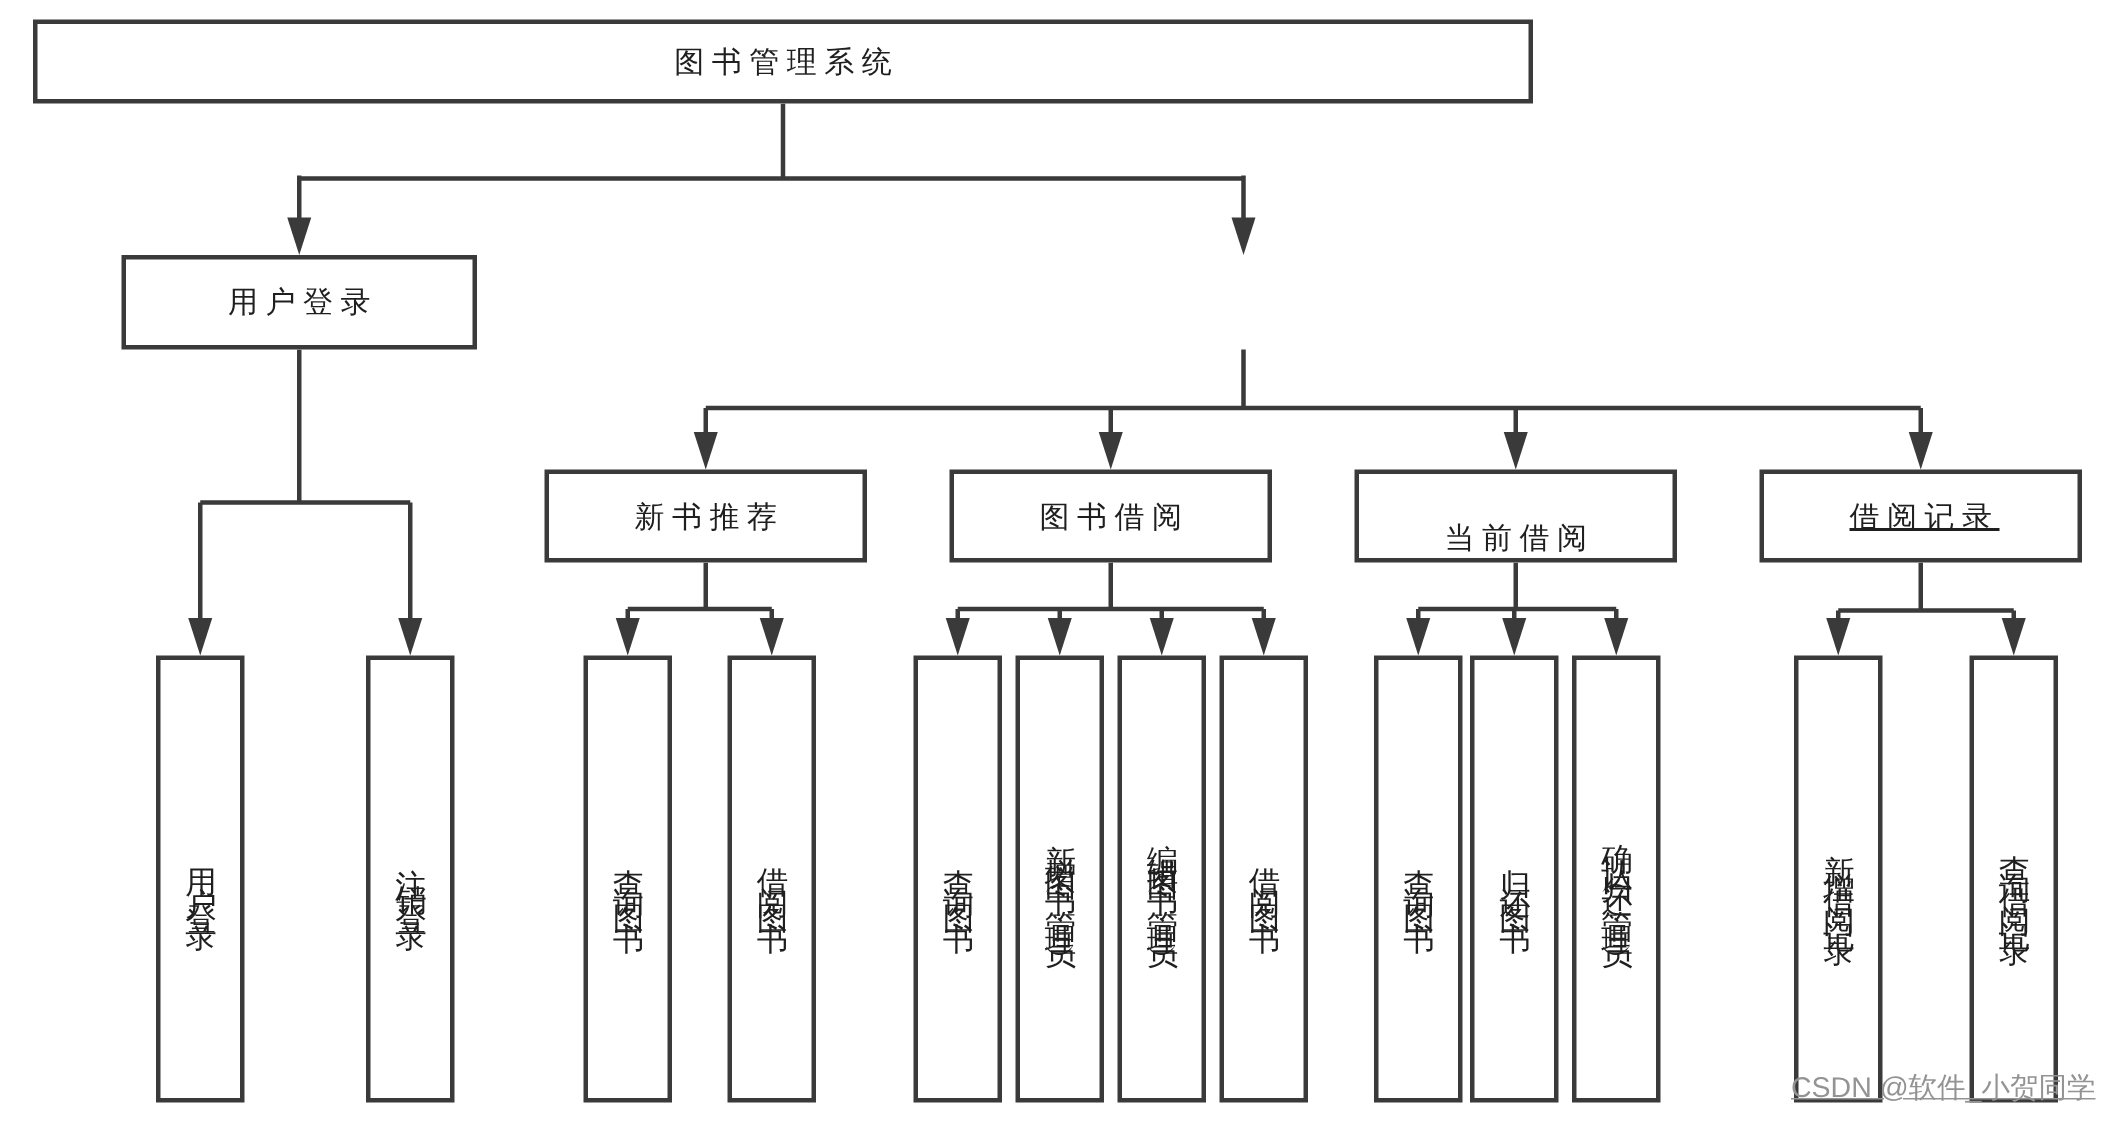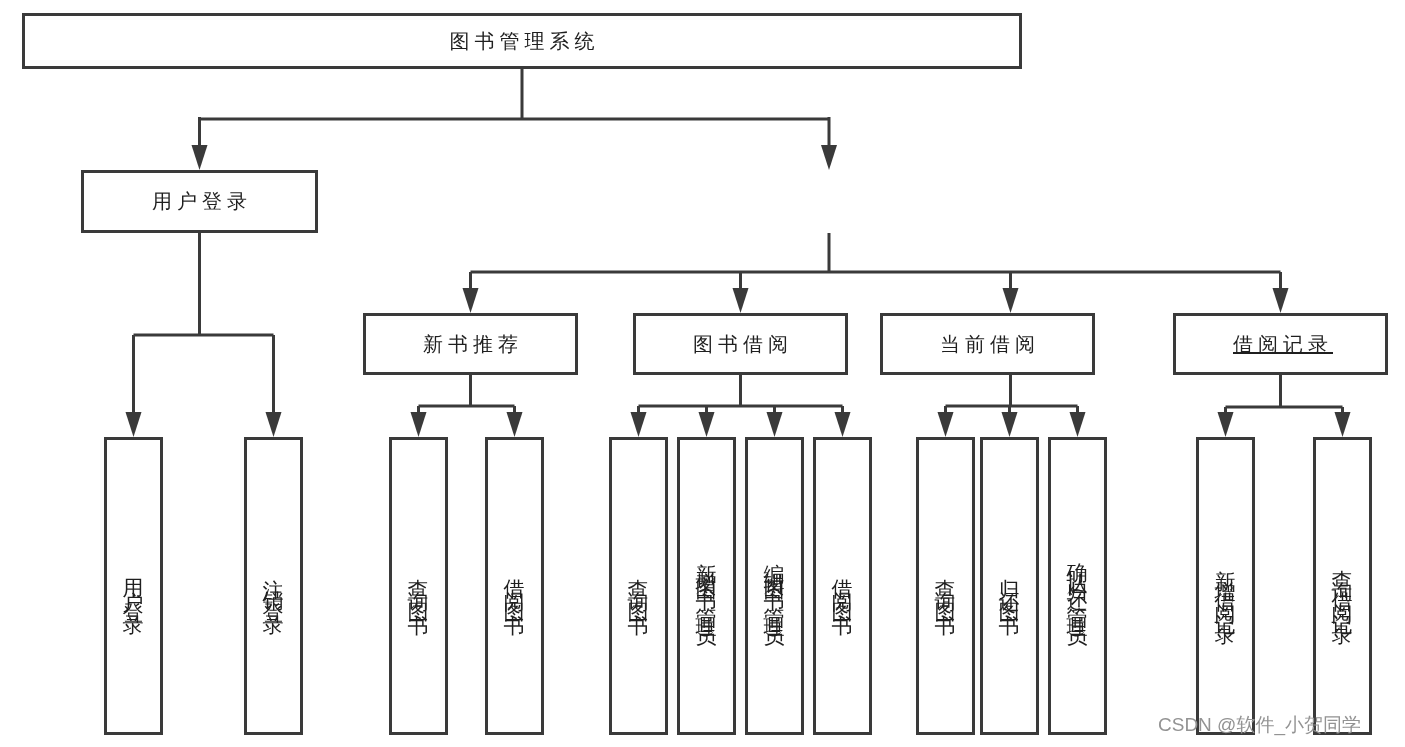--- a/index.html
+++ b/index.html
@@ -31,25 +31,26 @@
     text-orientation: mixed;
     font-size: 21px;
     line-height: 1;
     color: var(--text, #1f1f1f);
   }
   .gap4 span { letter-spacing: 12px; }
   .gap6 span { letter-spacing: 11px; }
   .gap9 span { letter-spacing: 9px; }
   .watermark {
     position: absolute;
-    left: 1158px; top: 712px;
+    left: 1194px; top: 712px;
     font-size: 19px;
     color: var(--watermark, #939393);
     white-space: nowrap;
     z-index: 5;
+    text-decoration: underline;
   }
 </style>
 </head>
 <body>
 
 <div class="canvas">
 
   <svg class="wires" viewBox="0 0 1405 747">
     <g>
       <path class="edge" d="M522 69 V119 M199.5 119 H829 M199.5 117 V150 M829 117 V150"></path>
@@ -100,21 +101,21 @@
   <div class="box lv2" style="left:81px; width:237px;">
     <span class="hlabel">用户登录</span>
   </div>
 
   <div class="box lv3" style="left:363px;">
     <span class="hlabel">新书推荐</span>
   </div>
   <div class="box lv3" style="left:633px;">
     <span class="hlabel">图书借阅</span>
   </div>
-  <div class="box lv3" style="left:880px;">
+  <div class="box lv3" style="left:903px;align-items:flex-end;">
     <span class="hlabel">当前借阅</span>
   </div>
   <div class="box lv3" style="left:1173px;text-decoration:underline;">
     <span class="hlabel">借阅记录</span>
   </div>
 
   <div class="box leaf gap4" style="left:104px;">
     <span>用户登录</span>
   </div>
   <div class="box leaf gap4" style="left:244px;">

